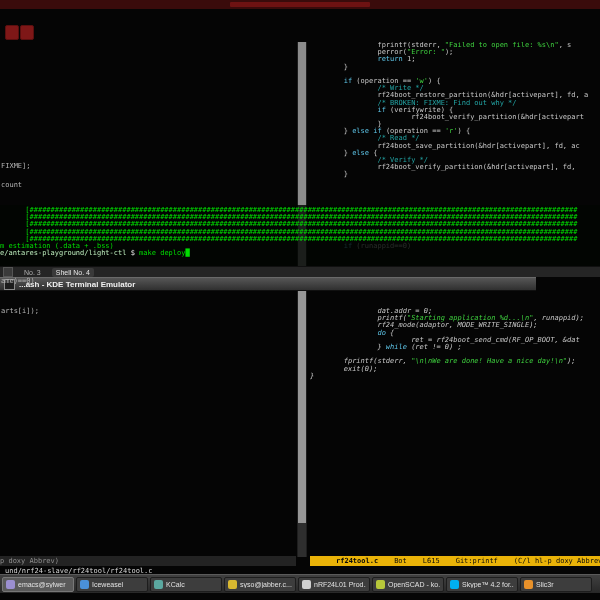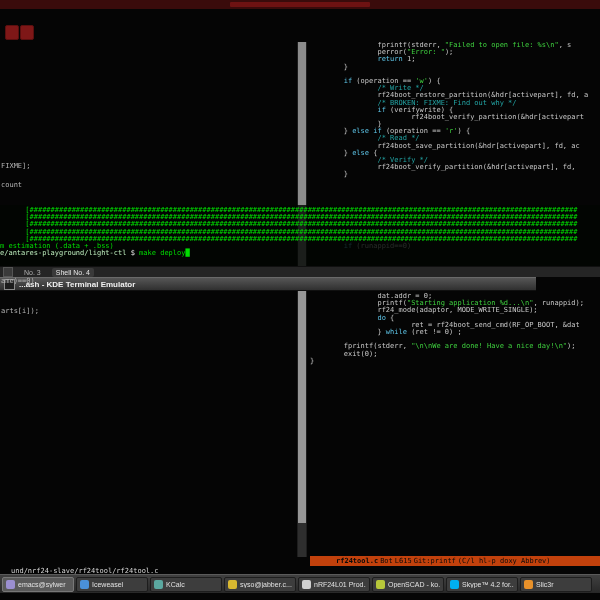--- a/index.html
+++ b/index.html
@@ -10,21 +10,21 @@
 
   
   #topbar{left:0;top:0;width:600px;height:9px;background:#3a0b0b;}
   #topbar-text{left:230px;top:2px;width:140px;height:5px;background:#6e1212;border-radius:1px;}
 
   .red-icon{width:12px;height:13px;background:#7e1717;border:1px solid #5a0f0f;border-radius:2px;}
   #ricon1{left:5px;top:25px;} #ricon2{left:20px;top:25px;}
 
   
   #code-top{left:310px;top:42px;width:290px;height:224px;overflow:hidden;}
-  #code-bottom{left:310px;top:293px;width:290px;height:130px;overflow:hidden;}
+  #code-bottom{left:310px;top:308px;width:290px;height:130px;overflow:hidden;font-style:italic;}
   .cl{height:7.2px;}
   .tk-d{color:#c9c9c9}.tk-k{color:#5fc7ea}.tk-s{color:#3fd23f}.tk-c{color:#23a5a5}
   .tk-g{color:#00df00}.tk-pb{color:#bdeebd;font-weight:normal}.tk-w{color:#eeeeee}
 
   .frag{color:#b5b5b5;}
   #frag0{left:1px;top:163px}#frag1{left:1px;top:182px}#frag2{left:1px;top:278px}#frag3{left:1px;top:308px}
 
   
   #sb-top{left:297px;top:42px;width:8px;height:224px;background:#8c8c8c;border-left:1px solid #1e1e1e;border-right:1px solid #1e1e1e;}
   #sb-bottom{left:297px;top:291px;width:8px;height:266px;background:#2e2e2e;border-left:1px solid #1e1e1e;border-right:1px solid #1e1e1e;}
@@ -42,24 +42,24 @@
 
   
   #titlebar{left:0;top:277px;width:536px;height:14px;background:linear-gradient(#565656,#303030);
             display:flex;align-items:center;gap:4px;padding-left:4px;box-sizing:border-box;
             border-top:1px solid #6a6a6a;border-bottom:1px solid #101010;}
   #title-icon{width:9px;height:9px;background:#1c1c1c;border:1px solid #8a8a8a;flex:0 0 auto;}
   #title-text{font-size:8px;font-weight:bold;color:#f0f0f0;white-space:nowrap;}
 
   
   #ml-left{left:0;top:556px;width:296px;height:10px;background:#232323;color:#8f8f8f;line-height:10px;}
-  #ml-right{left:310px;top:556px;width:290px;height:10px;background:#c2410c;color:#0a0a0a;line-height:10px;
-            display:flex;gap:2px;padding-left:26px;box-sizing:border-box;}
+  #ml-right{left:310px;top:556px;width:290px;height:10px;background:#eab308;color:#0a0a0a;line-height:10px;
+            display:flex;gap:16px;padding-left:26px;box-sizing:border-box;}
   #ml-right .buf{font-weight:bold;}
-  #echo{left:11px;top:567px;color:#d8d8d8;line-height:9px;}
+  #echo{left:5px;top:567px;color:#d8d8d8;line-height:9px;}
 
   
   #taskbar{left:0;top:574px;width:600px;height:19px;background:linear-gradient(#404040,#282828);
            border-top:1px solid #5a5a5a;display:flex;align-items:center;padding:0 2px;gap:2px;box-sizing:border-box;}
   .task-btn{width:72px;height:15px;background:#3d3d3d;border:1px solid #1d1d1d;border-radius:2px;
             display:flex;align-items:center;gap:3px;padding:0 3px;box-sizing:border-box;overflow:hidden;flex:0 0 auto;}
   .task-btn.active{background:#5a5a5a;border-color:#787878;}
   .task-icon{width:9px;height:9px;border-radius:2px;flex:0 0 auto;background:#888;}
   .task-label{font-size:7px;color:#e2e2e2;white-space:nowrap;overflow:hidden;}
 </style>
@@ -97,20 +97,21 @@
 
   <div class="abs mono" id="code-bottom"><div class="cl"><span class="tk-d">                dat.addr = 0;</span></div><div class="cl"><span class="tk-d">                printf(</span><span class="tk-s">"Starting application %d...\n"</span><span class="tk-d">, runappid);</span></div><div class="cl"><span class="tk-d">                rf24_mode(adaptor, MODE_WRITE_SINGLE);</span></div><div class="cl"><span class="tk-d">                </span><span class="tk-k">do</span><span class="tk-d"> { </span></div><div class="cl"><span class="tk-d">                        ret = rf24boot_send_cmd(RF_OP_BOOT, &amp;dat</span></div><div class="cl"><span class="tk-d">                } </span><span class="tk-k">while</span><span class="tk-d"> (ret != 0) ;</span></div><div class="cl">&nbsp;</div><div class="cl"><span class="tk-d">        fprintf(stderr, </span><span class="tk-s">"\n\nWe are done! Have a nice day!\n"</span><span class="tk-d">);</span></div><div class="cl"><span class="tk-d">        exit(0);</span></div><div class="cl"><span class="tk-d">}</span></div></div>
 
   <div class="abs mono frag" id="frag2">ame)==0)</div>
   <div class="abs mono frag" id="frag3">arts[i]);</div>
 
   <div class="abs" id="sb-bottom">
     <div class="abs" id="sb-bottom-thumb"></div>
   </div>
 
+  <div class="abs mono" id="ml-left">p doxy Abbrev)</div>
   <div class="abs mono" id="ml-right">
     <span class="buf">rf24tool.c</span>
     <span>Bot</span>
     <span>L615</span>
     <span>Git:printf</span>
     <span>(C/l hl-p doxy Abbrev)</span>
   </div>
   <div class="abs mono" id="echo">und/nrf24-slave/rf24tool/rf24tool.c</div>
 
   <div class="abs" id="taskbar">

